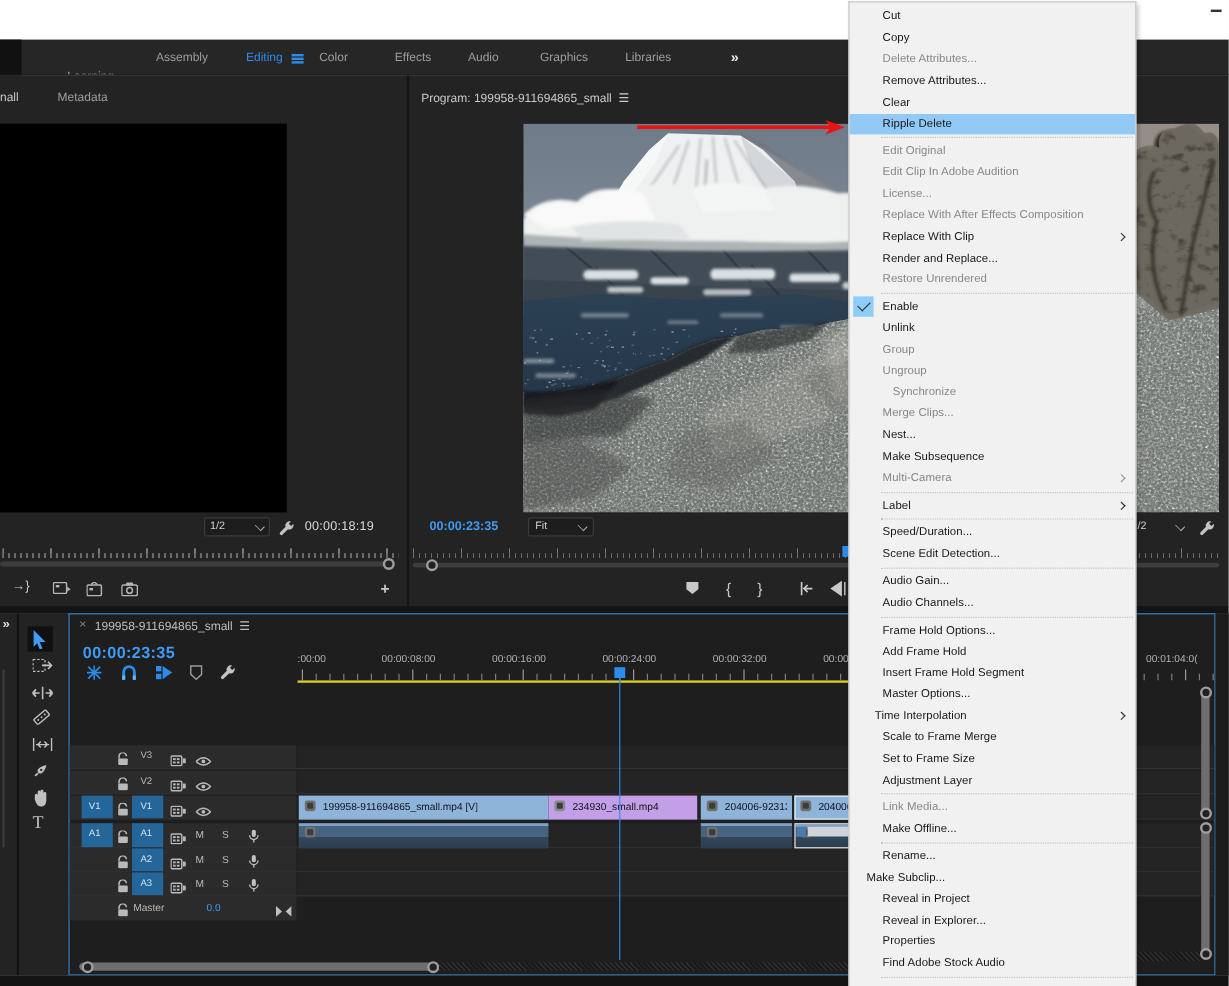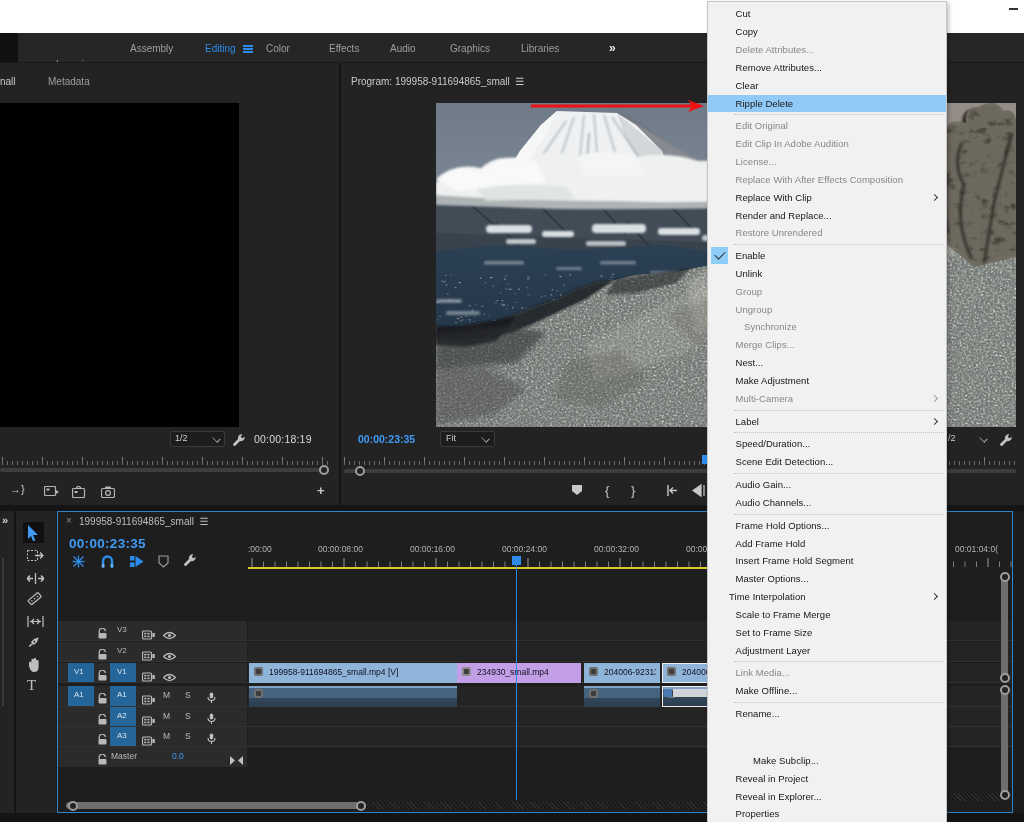--- a/index.html
+++ b/index.html
@@ -474,21 +474,21 @@
       <div style="height:5.0px;position:relative">
         <div style="position:absolute;left:26px;right:2px;top:2px;border-top:1px dotted #c2c2c2"></div>
       </div>
       <div style="height:17.84px;line-height:17.84px;padding-left:27.5px;font-size:9.5px;letter-spacing:0.05px;position:relative;color:#151515;"><span style="position:absolute;left:3px;top:0px;width:17px;height:17px;background:#8ecdf8"></span><span style="position:absolute;left:7px;top:4px;width:9px;height:5px;border-left:1.6px solid #333;border-bottom:1.6px solid #333;transform:rotate(-45deg)"></span>Enable</div>
       <div style="height:17.84px;line-height:17.84px;padding-left:27.5px;font-size:9.5px;letter-spacing:0.05px;position:relative;color:#151515;">Unlink</div>
       <div style="height:17.84px;line-height:17.84px;padding-left:27.5px;font-size:9.5px;letter-spacing:0.05px;position:relative;color:#878787;">Group</div>
       <div style="height:17.84px;line-height:17.84px;padding-left:27.5px;font-size:9.5px;letter-spacing:0.05px;position:relative;color:#878787;">Ungroup</div>
       <div style="height:17.84px;line-height:17.84px;padding-left:36px;font-size:9.5px;letter-spacing:0.05px;position:relative;color:#878787;">Synchronize</div>
       <div style="height:17.84px;line-height:17.84px;padding-left:27.5px;font-size:9.5px;letter-spacing:0.05px;position:relative;color:#878787;">Merge Clips...</div>
       <div style="height:17.84px;line-height:17.84px;padding-left:27.5px;font-size:9.5px;letter-spacing:0.05px;position:relative;color:#151515;">Nest...</div>
-      <div style="height:17.84px;line-height:17.84px;padding-left:27.5px;font-size:9.5px;letter-spacing:0.05px;position:relative;color:#151515;">Make Adjustment</div>
+      <div style="height:17.84px;line-height:17.84px;padding-left:27.5px;font-size:9.5px;letter-spacing:0.05px;position:relative;color:#151515;">Make Subsequence</div>
       <div style="height:17.84px;line-height:17.84px;padding-left:27.5px;font-size:9.5px;letter-spacing:0.05px;position:relative;color:#878787;">Multi-Camera<span style="position:absolute;right:9px;top:6px;width:4px;height:4px;border-right:1.2px solid #9a9a9a;border-top:1.2px solid #9a9a9a;transform:rotate(45deg)"></span></div>
       <div style="height:5.0px;position:relative">
         <div style="position:absolute;left:26px;right:2px;top:2px;border-top:1px dotted #c2c2c2"></div>
       </div>
       <div style="height:17.84px;line-height:17.84px;padding-left:27.5px;font-size:9.5px;letter-spacing:0.05px;position:relative;color:#151515;">Label<span style="position:absolute;right:9px;top:6px;width:4px;height:4px;border-right:1.2px solid #333;border-top:1.2px solid #333;transform:rotate(45deg)"></span></div>
       <div style="height:5.0px;position:relative">
         <div style="position:absolute;left:26px;right:2px;top:2px;border-top:1px dotted #c2c2c2"></div>
       </div>
       <div style="height:17.84px;line-height:17.84px;padding-left:27.5px;font-size:9.5px;letter-spacing:0.05px;position:relative;color:#151515;">Speed/Duration...</div>
       <div style="height:17.84px;line-height:17.84px;padding-left:27.5px;font-size:9.5px;letter-spacing:0.05px;position:relative;color:#151515;">Scene Edit Detection...</div>
@@ -510,21 +510,21 @@
       <div style="height:17.84px;line-height:17.84px;padding-left:27.5px;font-size:9.5px;letter-spacing:0.05px;position:relative;color:#151515;">Adjustment Layer</div>
       <div style="height:5.0px;position:relative">
         <div style="position:absolute;left:26px;right:2px;top:2px;border-top:1px dotted #c2c2c2"></div>
       </div>
       <div style="height:17.84px;line-height:17.84px;padding-left:27.5px;font-size:9.5px;letter-spacing:0.05px;position:relative;color:#878787;">Link Media...</div>
       <div style="height:17.84px;line-height:17.84px;padding-left:27.5px;font-size:9.5px;letter-spacing:0.05px;position:relative;color:#151515;">Make Offline...</div>
       <div style="height:5.0px;position:relative">
         <div style="position:absolute;left:26px;right:2px;top:2px;border-top:1px dotted #c2c2c2"></div>
       </div>
       <div style="height:17.84px;line-height:17.84px;padding-left:27.5px;font-size:9.5px;letter-spacing:0.05px;position:relative;color:#151515;">Rename...</div>
-      <div style="height:17.84px;line-height:17.84px;padding-left:45px;font-size:9.5px;letter-spacing:0.05px;position:relative;color:#151515;margin-top:29px;">Make Subclip...</div>
+      <div style="height:17.84px;line-height:17.84px;padding-left:14px;font-size:9.5px;letter-spacing:0.05px;position:relative;color:#151515;">Make Subclip...</div>
       <div style="height:17.84px;line-height:17.84px;padding-left:27.5px;font-size:9.5px;letter-spacing:0.05px;position:relative;color:#151515;">Reveal in Project</div>
       <div style="height:17.84px;line-height:17.84px;padding-left:27.5px;font-size:9.5px;letter-spacing:0.05px;position:relative;color:#151515;">Reveal in Explorer...</div>
       <div style="height:17.84px;line-height:17.84px;padding-left:27.5px;font-size:9.5px;letter-spacing:0.05px;position:relative;color:#151515;">Properties</div>
       <div style="height:17.84px;line-height:17.84px;padding-left:27.5px;font-size:9.5px;letter-spacing:0.05px;position:relative;color:#151515;">Find Adobe Stock Audio</div>
       <div style="height:5.0px;position:relative">
         <div style="position:absolute;left:26px;right:2px;top:2px;border-top:1px dotted #c2c2c2"></div>
       </div>
     </div>
 
 <div class="a" style="left:58px;top:621px;width:189px;height:19px;background:#2b2b2b"></div>

